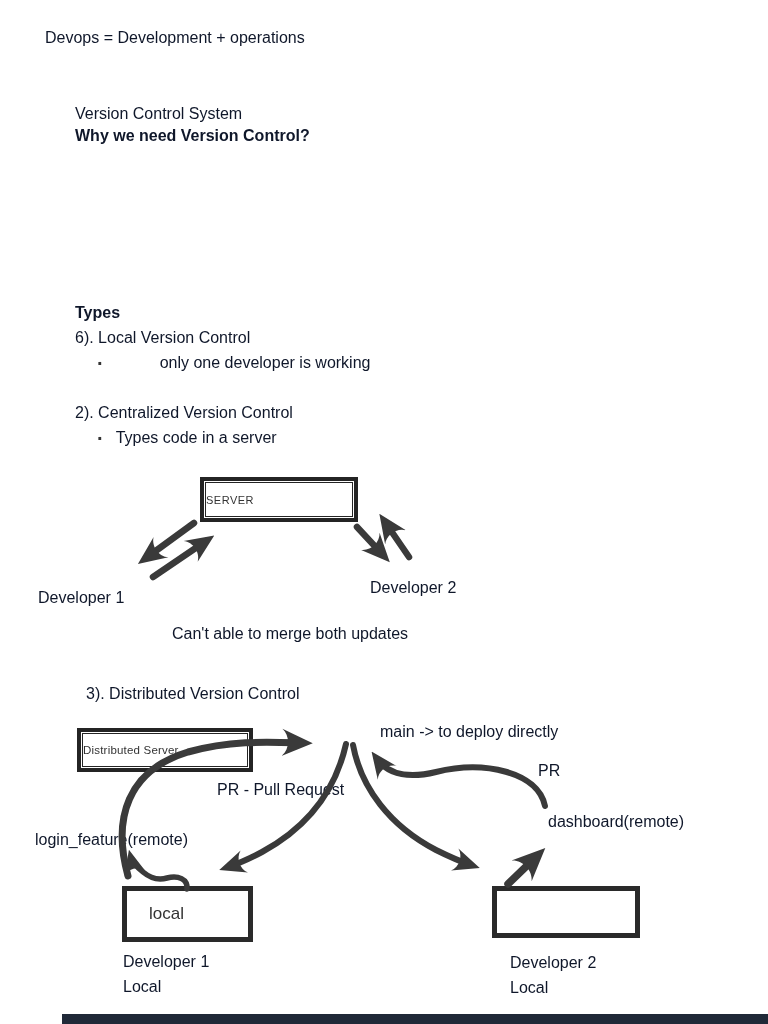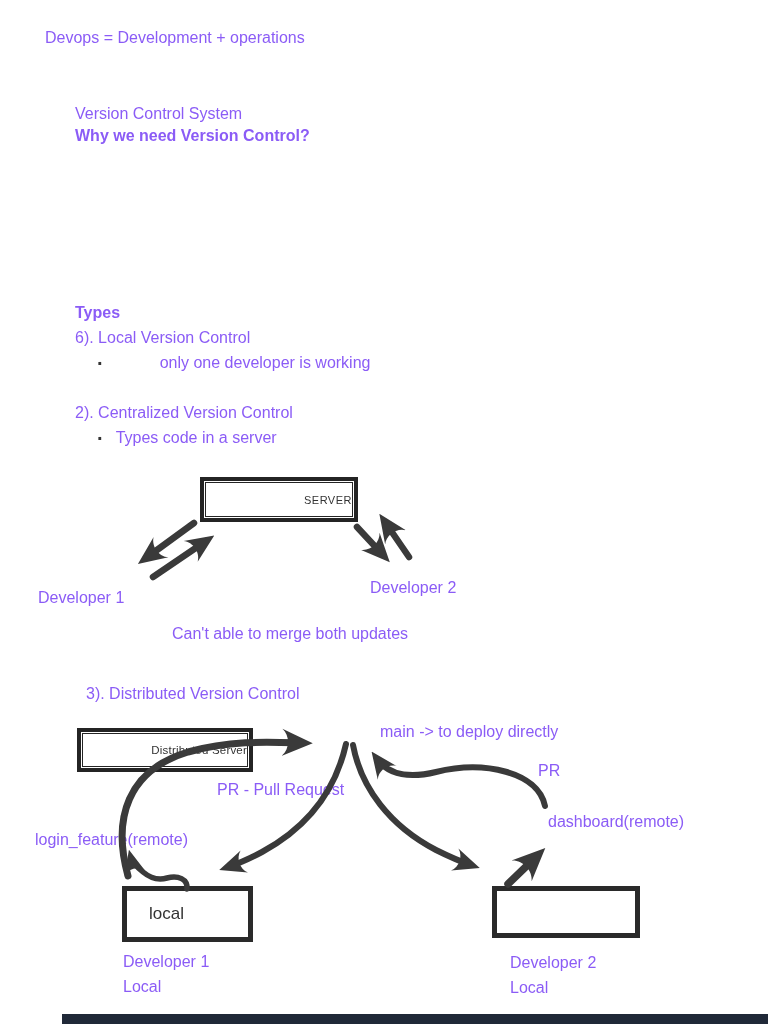--- a/index.html
+++ b/index.html
@@ -1,28 +1,28 @@
 <!DOCTYPE html>
 <html><head>
 <meta charset="utf-8">
 <style>
   html,body{margin:0;padding:0;background:#ffffff;}
   #page{
     position:relative;width:768px;height:1024px;background:#ffffff;overflow:hidden;
     font-family:"Liberation Sans", sans-serif;color:#333333;
   }
-  .txt{position:absolute;white-space:nowrap;font-size:16px;line-height:1.2;color:#8b5cf6;}
+  .txt{position:absolute;white-space:nowrap;font-size:16px;line-height:1.2;color:#0f172a;}
   .bold{font-weight:bold;}
   .small{font-size:11px;letter-spacing:0.5px;}
   .list{position:absolute;}
   .list .li{height:25.2px;font-size:16px;}
   .bullet-row{position:absolute;display:flex;align-items:center;}
   .bullet-glyph{font-size:20px;font-weight:bold;margin-right:12px;line-height:1;}
   .box-double{position:absolute;border:4px solid #242424;background:#ffffff;box-sizing:border-box;}
-  .box-double .inner{position:absolute;inset:1px;border:1.5px solid #242424;display:flex;align-items:center;justify-content:flex-end;}
+  .box-double .inner{position:absolute;inset:1px;border:1.5px solid #242424;display:flex;align-items:center;justify-content:flex-start;}
   .box-single{position:absolute;border:5px solid #2a2a2a;background:#ffffff;box-sizing:border-box;display:flex;align-items:center;}
   .local-label{font-size:17px;padding-left:22px;color:#333;}
   #arrow-layer{position:absolute;left:0;top:0;z-index:5;pointer-events:none;}
   .bottom-bar{position:absolute;left:62px;top:1014px;width:706px;height:10px;background:#202938;}
 </style>
 </head>
 <body>
 
 <div id="page">
 

